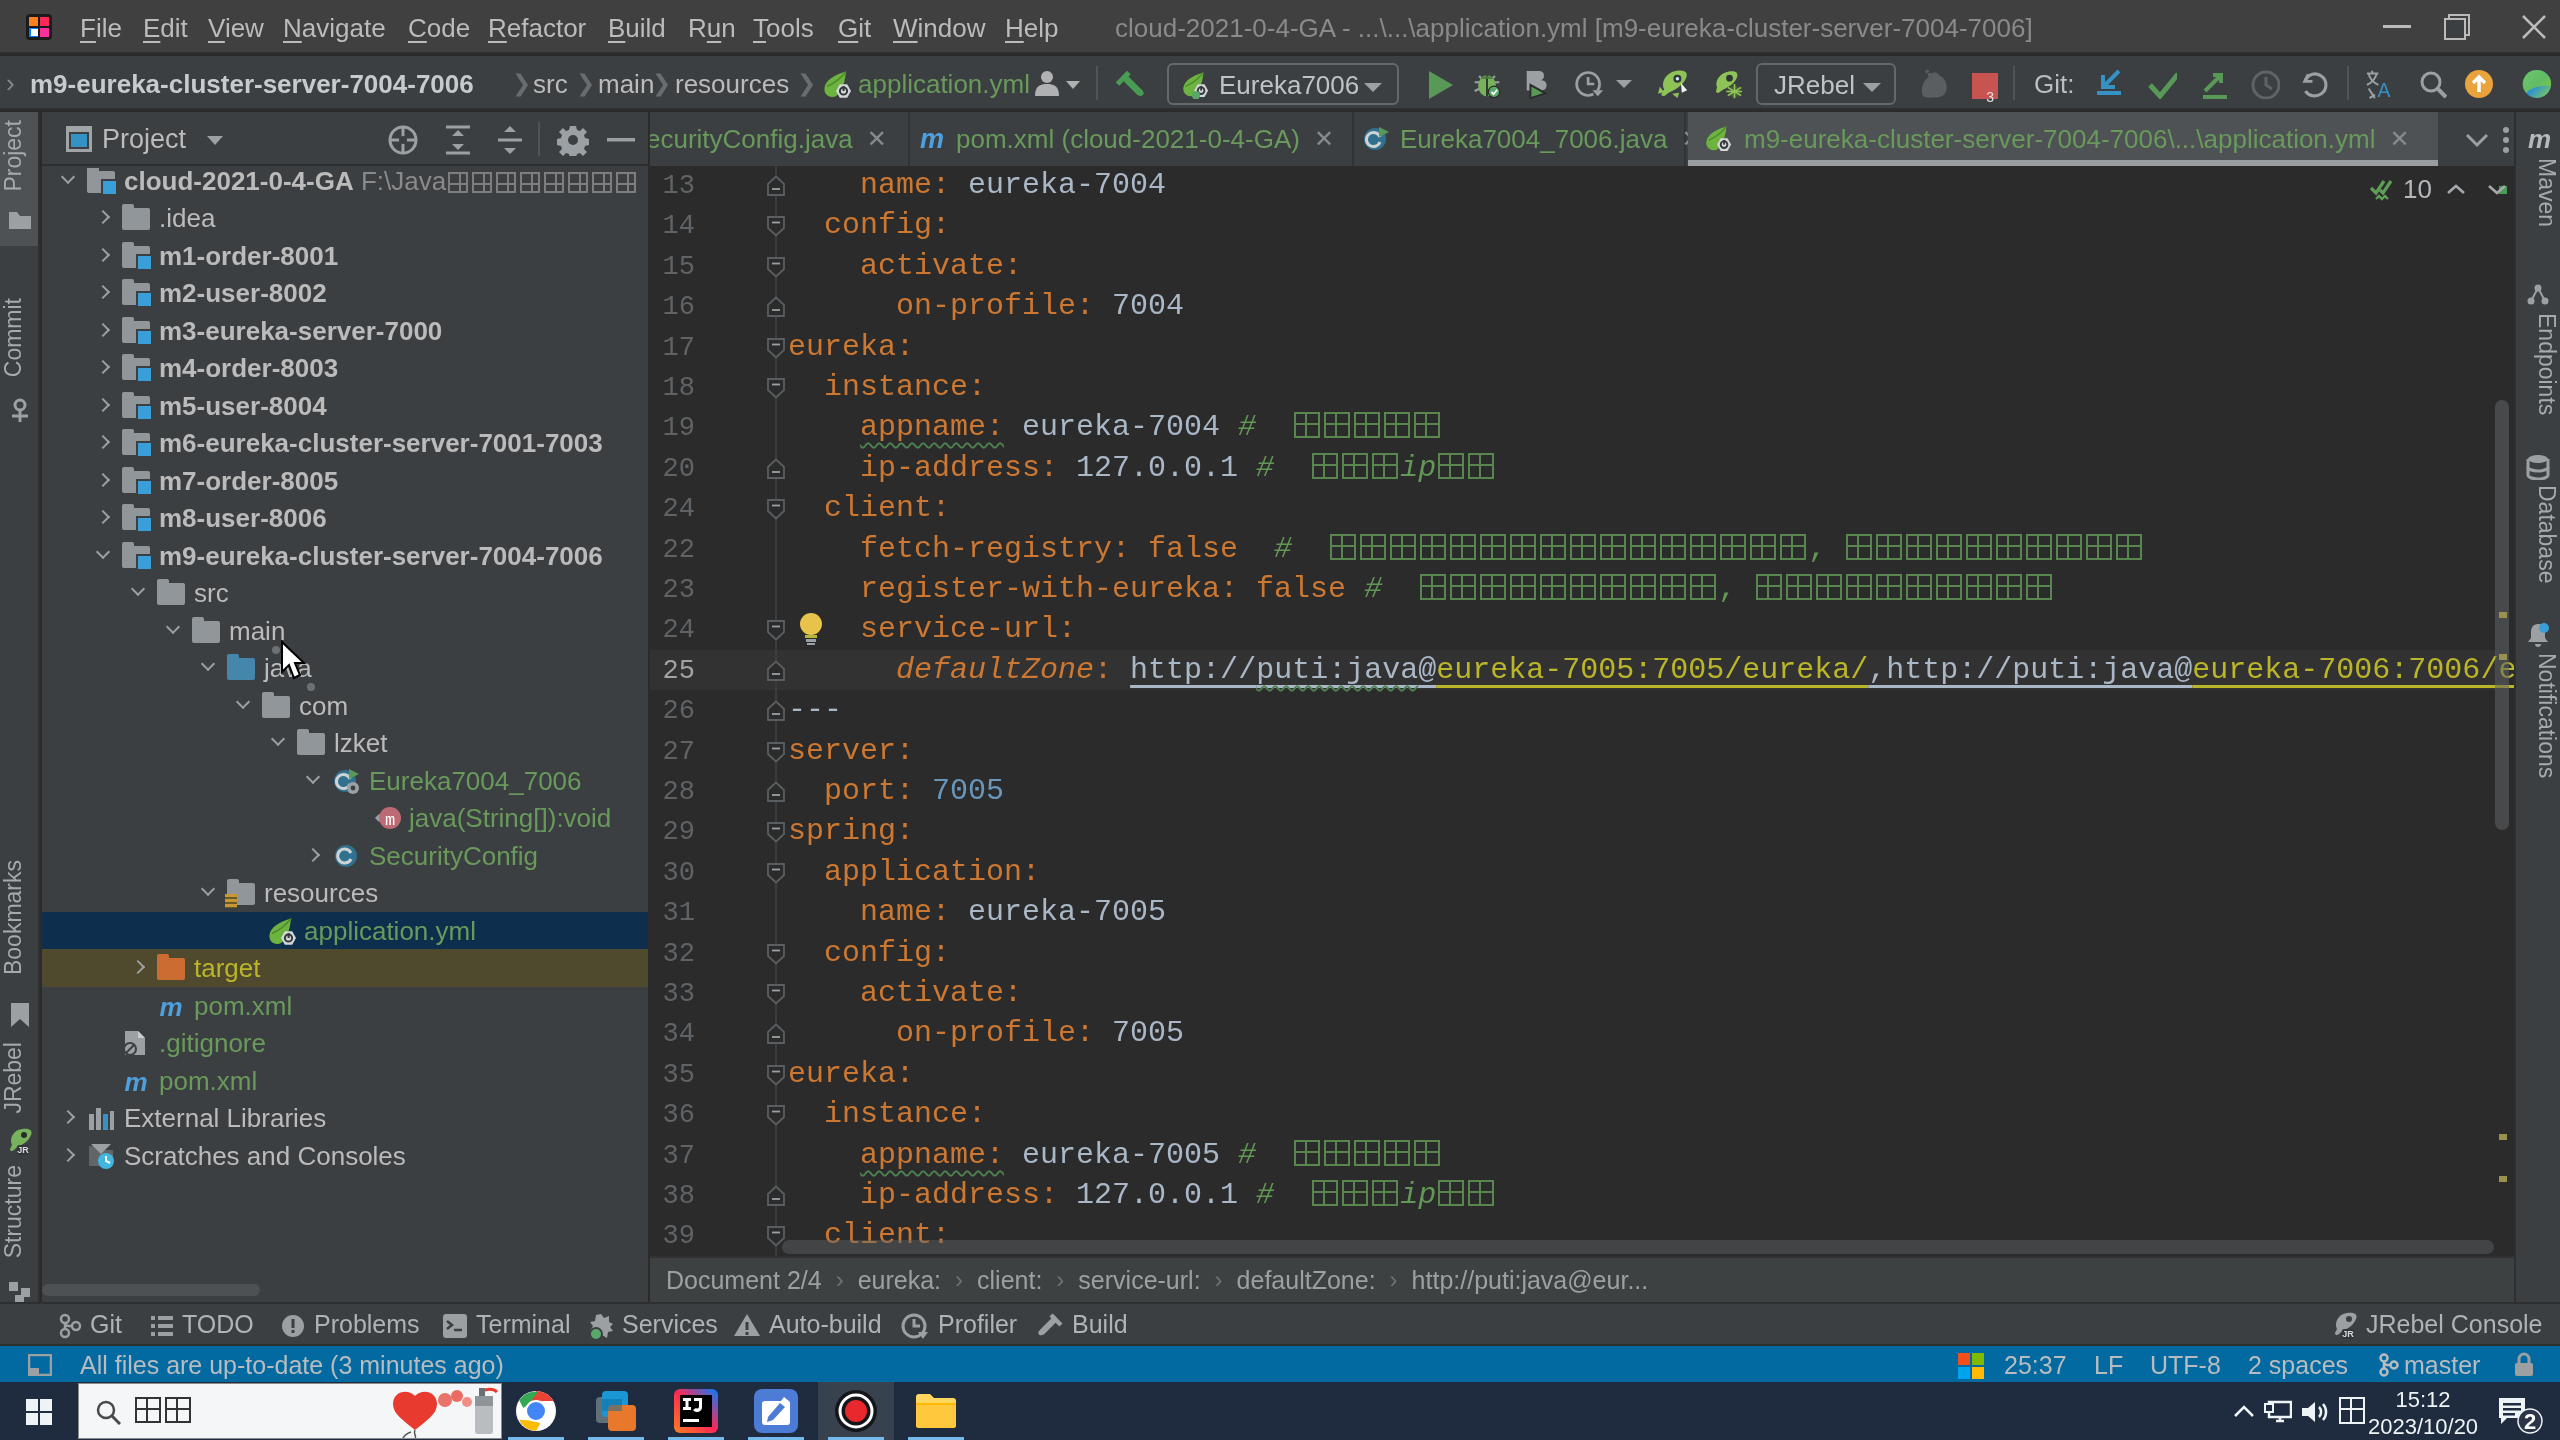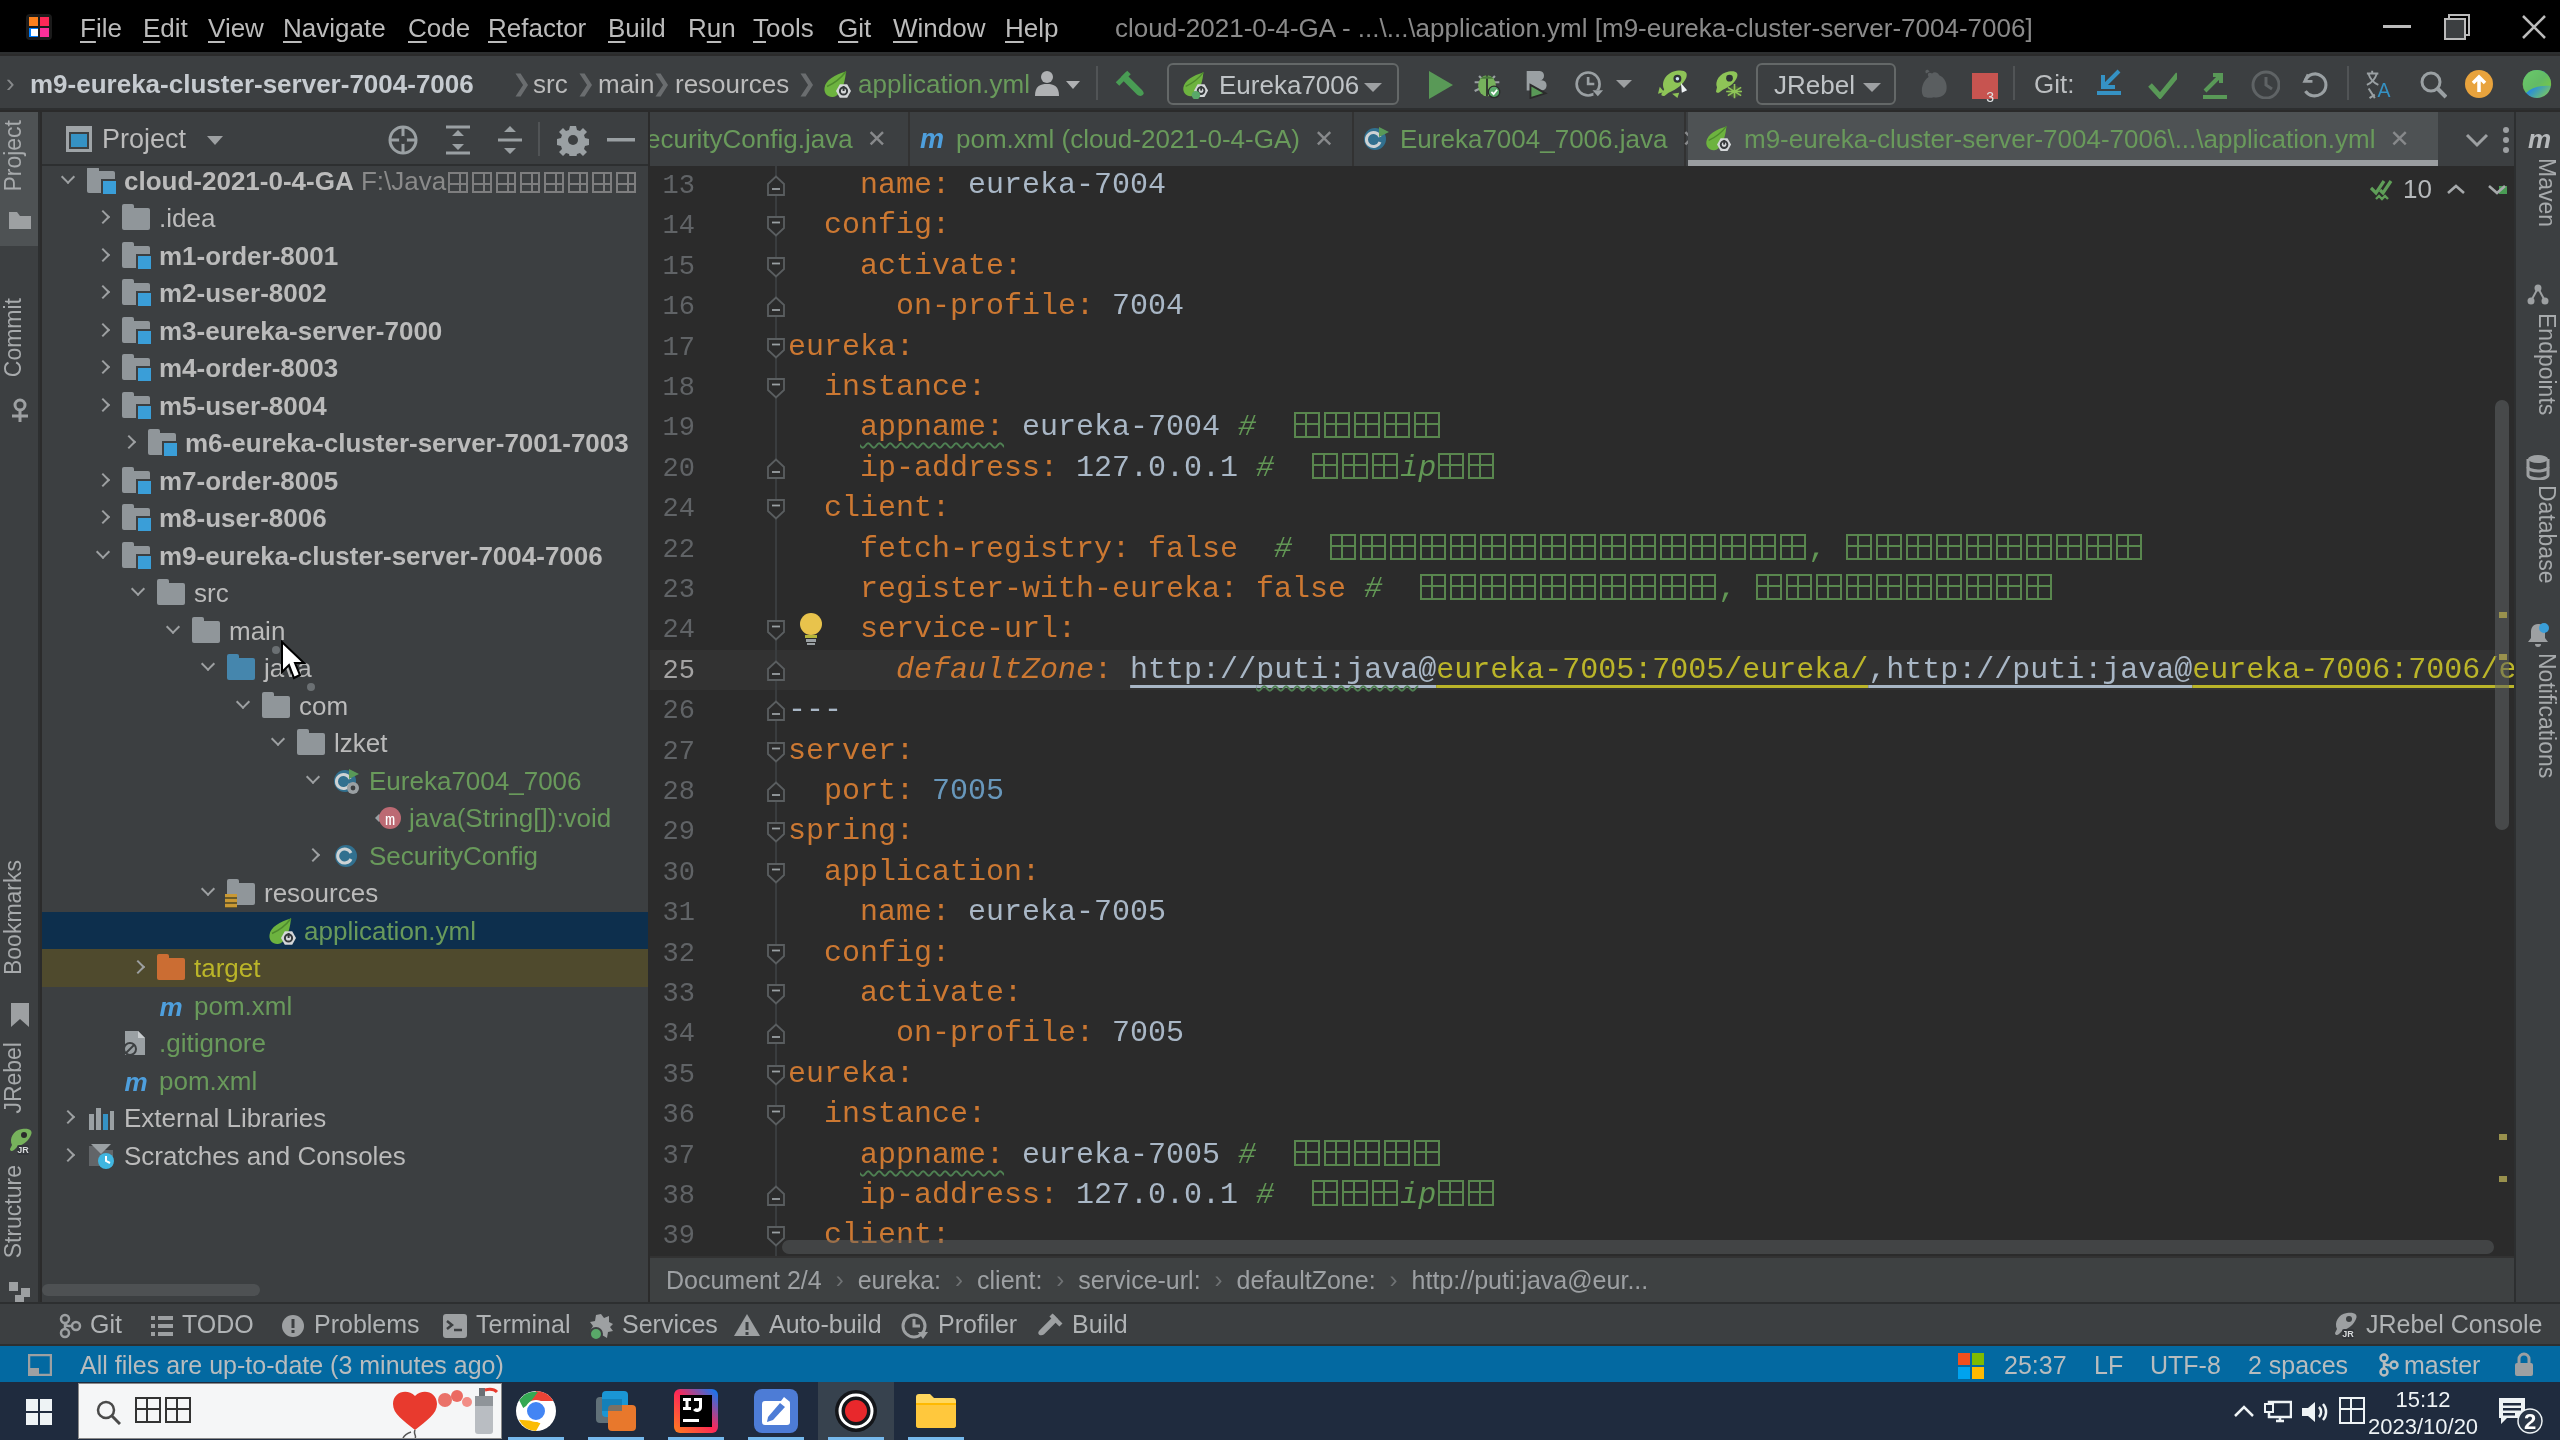--- a/index.html
+++ b/index.html
@@ -1,17 +1,17 @@
 <!DOCTYPE html>
 <html><head><meta charset="utf-8">
 <style>
 *{margin:0;padding:0;box-sizing:border-box}
 html,body{width:2560px;height:1440px;overflow:hidden;background:#2b2b2b;font-family:"Liberation Sans",sans-serif}
 .abs{position:absolute}
-#titlebar{position:absolute;left:0;top:0;width:2560px;height:54px;background:#000000;border-bottom:2px solid #2d2f30;color:#bbbbbb;font-size:26px}
+#titlebar{position:absolute;left:0;top:0;width:2560px;height:54px;background:#404040;border-bottom:2px solid #2d2f30;color:#bbbbbb;font-size:26px}
 #titlebar .mi{position:absolute;top:13px}
 #titlebar .mi u{text-decoration:underline;text-underline-offset:4px}
 #toolbar{position:absolute;left:0;top:56px;width:2560px;height:54px;background:#3c3f41;border-bottom:2px solid #2d2f30;color:#bbbbbb;font-size:26px}
 #lstrip{position:absolute;left:0;top:112px;width:40px;height:1190px;background:#3c3f41;border-right:2px solid #2d2f30}
 #rstrip{position:absolute;left:2514px;top:112px;width:46px;height:1190px;background:#3c3f41;border-left:2px solid #2d2f30}
 #project{position:absolute;left:42px;top:112px;width:606px;height:1190px;background:#3c3f41;overflow:hidden}
 #editor{position:absolute;left:650px;top:112px;width:1864px;height:1190px;background:#2b2b2b;overflow:hidden}
 #ptree{position:absolute;left:0;top:56px;width:606px;height:1134px;overflow:hidden}
 .row{position:absolute;left:0;width:606px;height:38px;display:flex;align-items:center;font-size:26px;color:#bbbbbb;white-space:nowrap}
 .row .chev{display:inline-block;width:30px;flex:none;position:relative;height:28px}
@@ -361,21 +361,21 @@
       </div>
 <div class="row" style="top:219px;padding-left:50px">
         <span class="chev">
           <i class="cr"></i>
         </span>
         <span class="ico">
           <span class="fold mods"></span>
         </span>
         <span class="bold">m5-user-8004</span>
       </div>
-<div class="row" style="top:256px;padding-left:76px">
+<div class="row" style="top:256px;padding-left:50px">
         <span class="chev">
           <i class="cr"></i>
         </span>
         <span class="ico">
           <span class="fold mods"></span>
         </span>
         <span class="bold">m6-eureka-cluster-server-7001-7003</span>
       </div>
 <div class="row" style="top:294px;padding-left:50px">
         <span class="chev">

